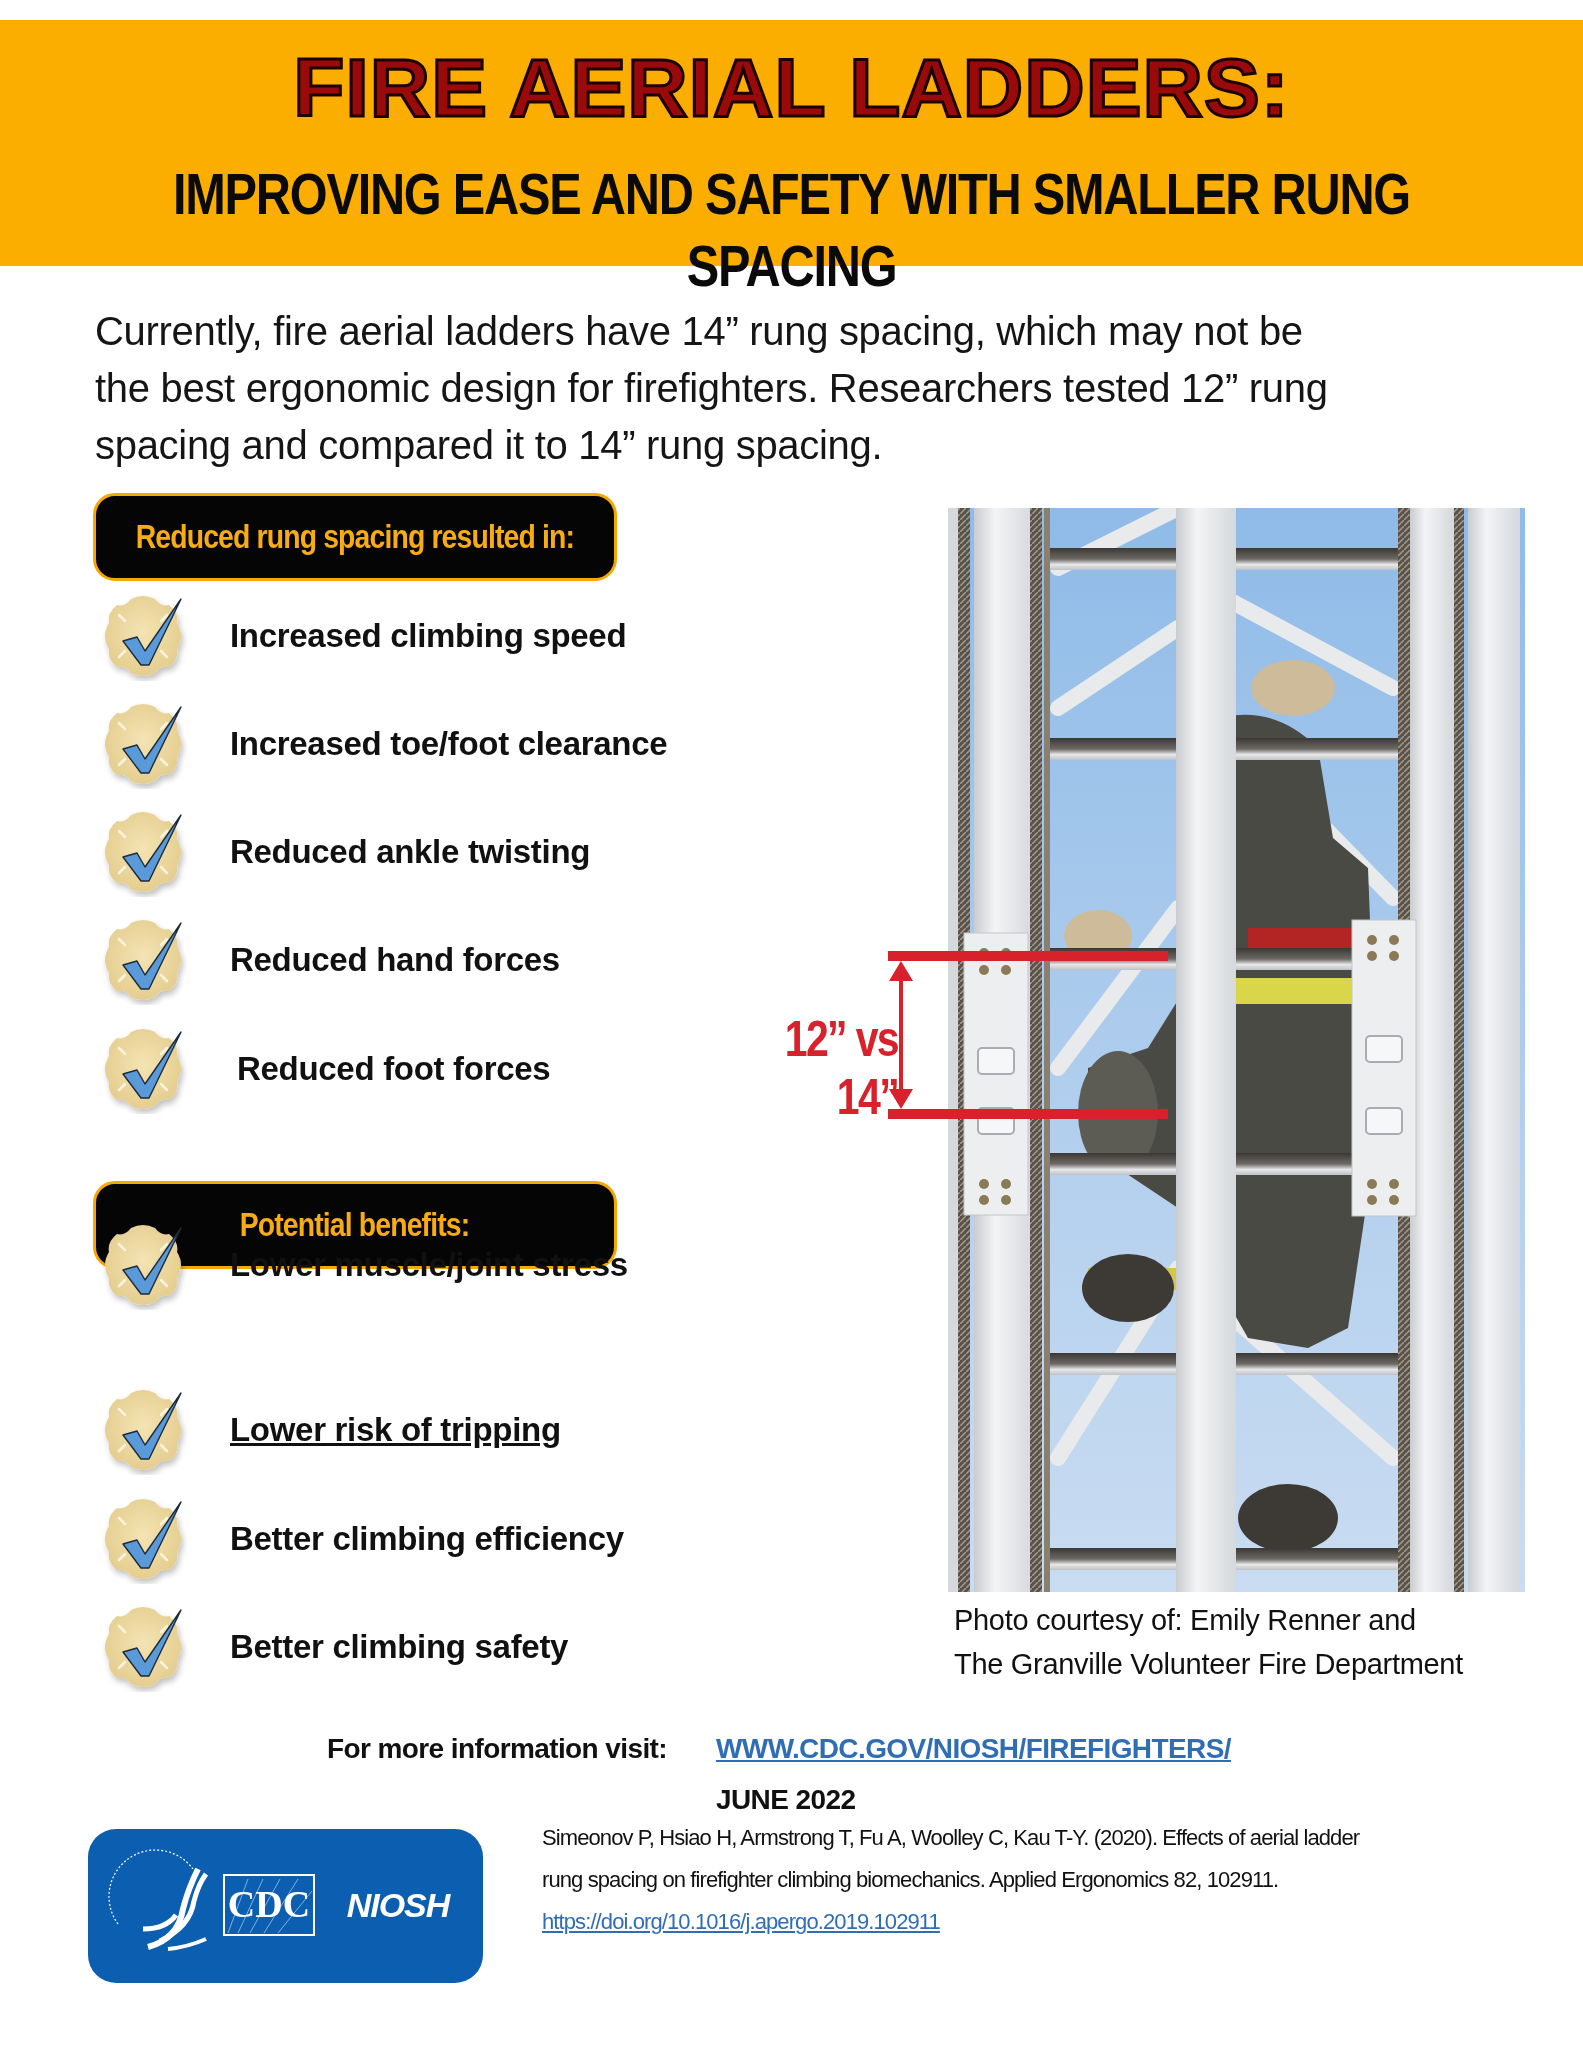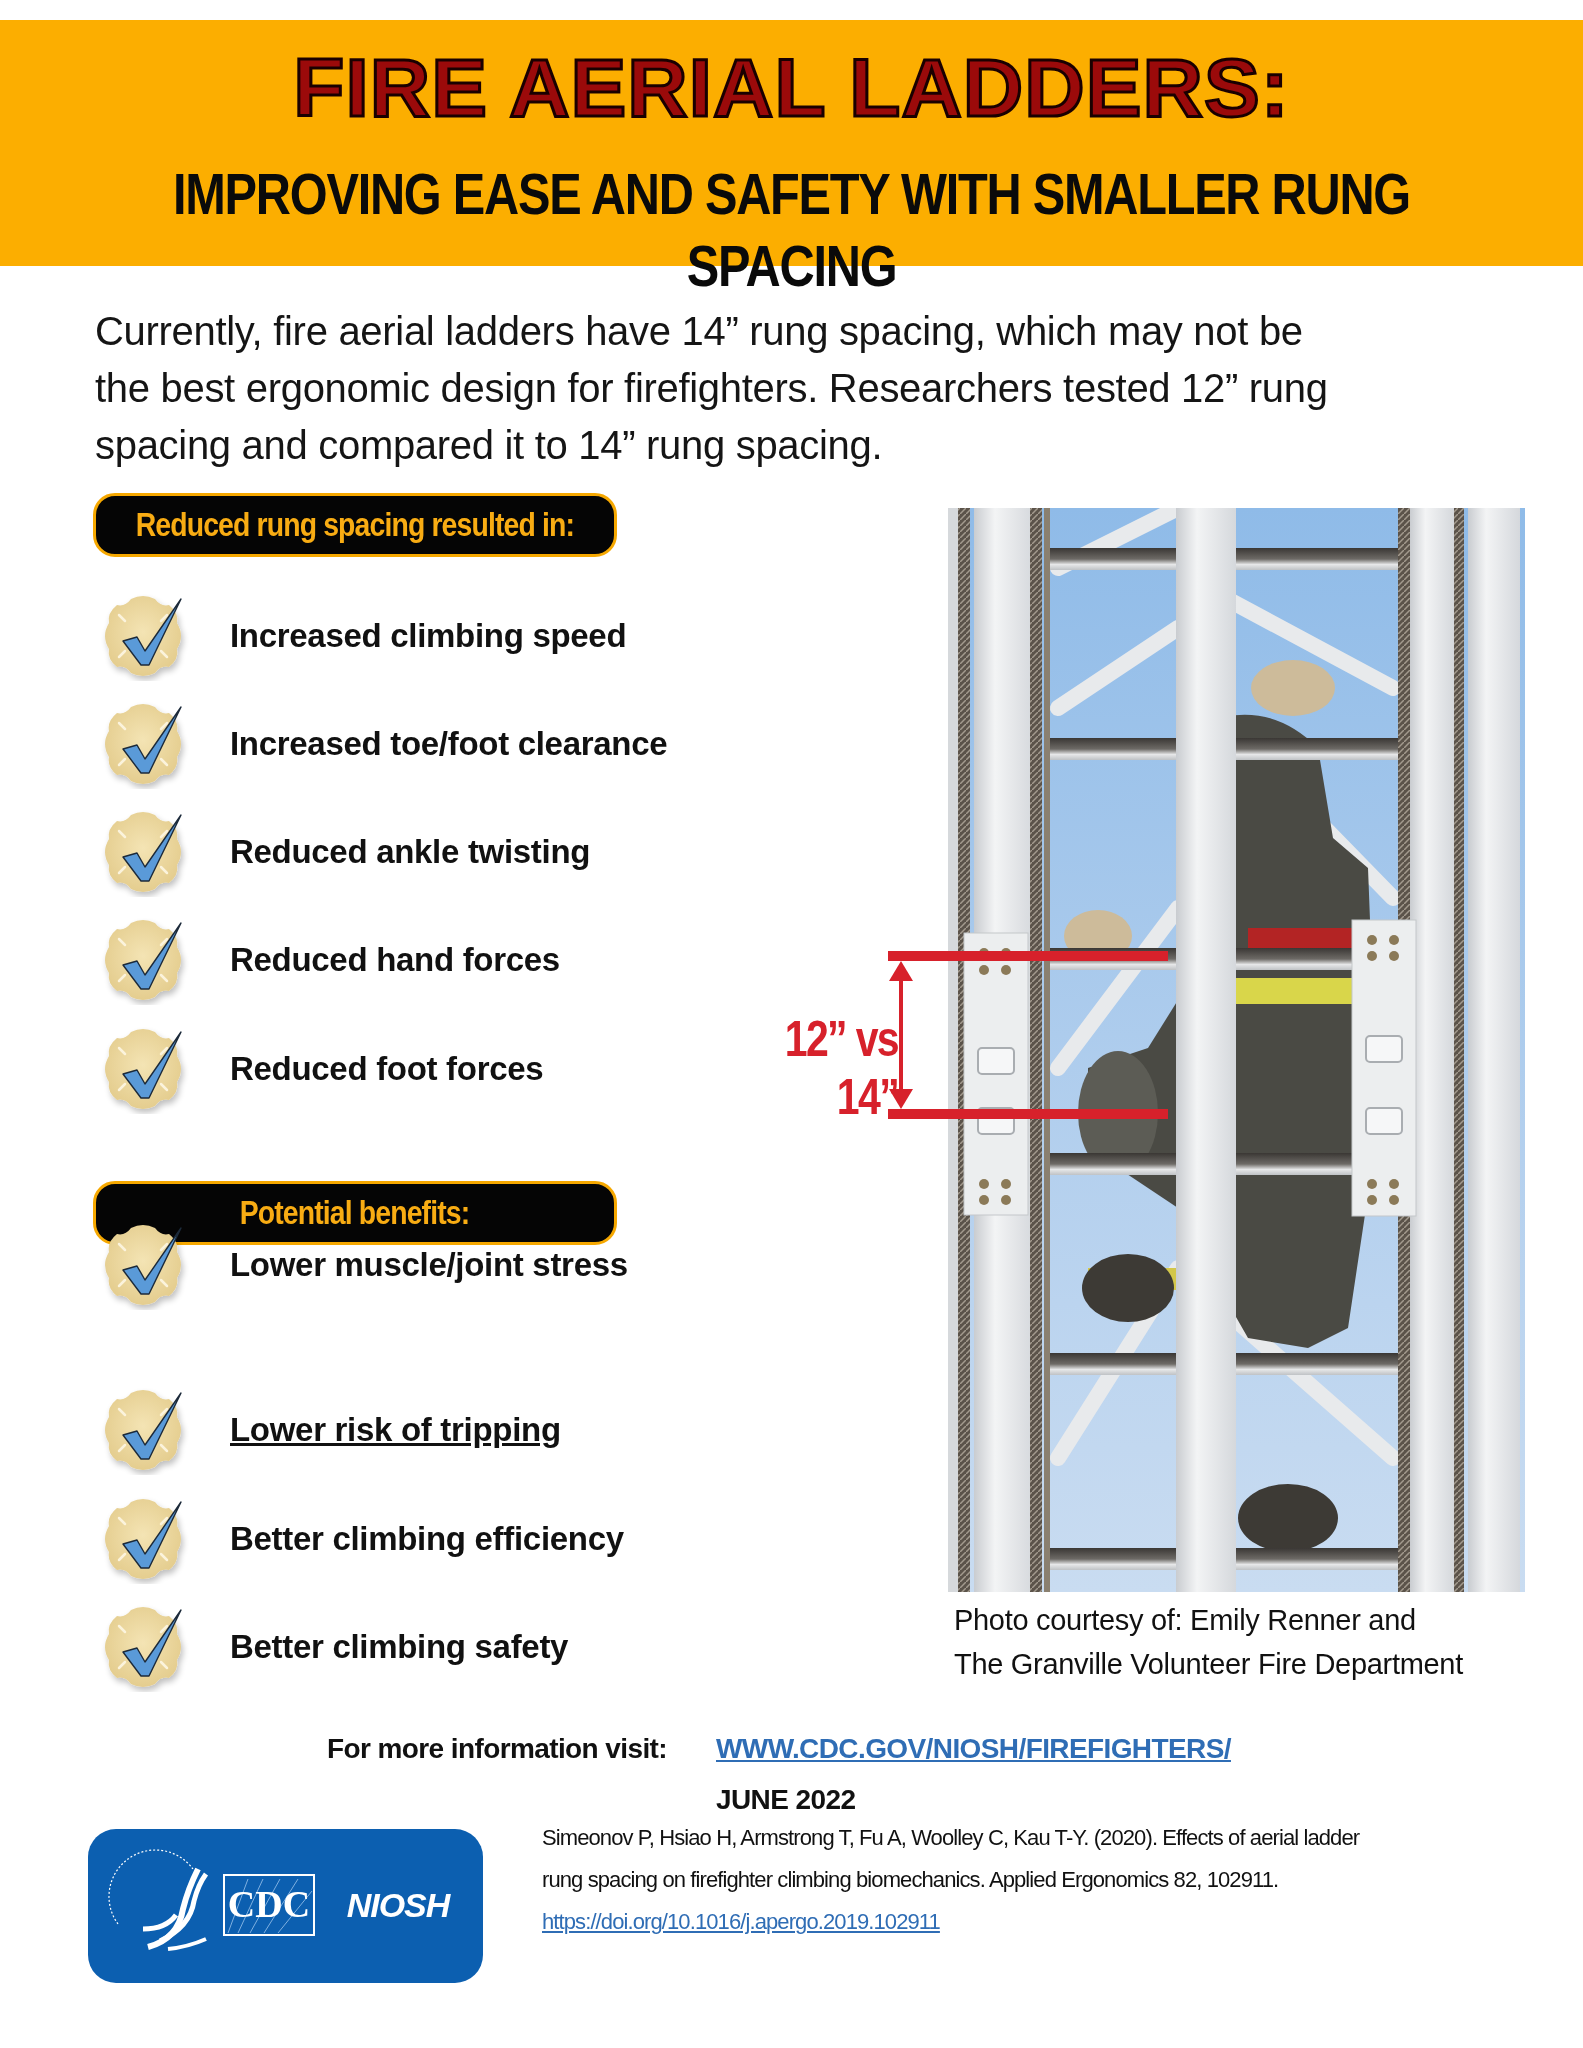--- a/index.html
+++ b/index.html
@@ -30,21 +30,21 @@
   .intro {
     left: 95px; top: 284px; width: 1420px;
     font-size: 40px; line-height: 57px; color: #151515;
     font-family: "Liberation Sans", sans-serif;
     letter-spacing: -0.3px;
     margin-top: 19px;
   }
 
   
   .pill {
-    width: 524px; height: 64px; border-radius: 22px;
+    width: 524px; height: 88px; border-radius: 22px;
     background: #050505; border: 3px solid #f6a800;
     display: flex; align-items: center; justify-content: center;
     color: #f8ac13; font-weight: 700; font-size: 33px;
     font-family: "Liberation Sans", sans-serif;
     letter-spacing: -1px;
   }
   .pill span { display: inline-block; transform: scaleX(0.86); }
 
   
   .check-item { left: 93px; width: 600px; height: 90px; display: flex; align-items: center; }
@@ -159,21 +159,21 @@
   <div class="check-text">Reduced ankle twisting</div>
 </div>
 <div class="abs check-item" style="top:915px;">
   <div class="badge">
       <svg width="100" height="90">
         <use href="#check-badge"></use>
       </svg>
     </div>
   <div class="check-text">Reduced hand forces</div>
 </div>
-<div class="abs check-item" style="top:1024px;">
+<div class="abs check-item" style="top:1024px;gap:7px;">
   <div class="badge">
       <svg width="100" height="90">
         <use href="#check-badge"></use>
       </svg>
     </div>
   <div class="check-text">Reduced foot forces</div>
 </div>
 
 <div class="abs pill" style="left:93px; top:1181px;">
   <span>Potential benefits:</span>

